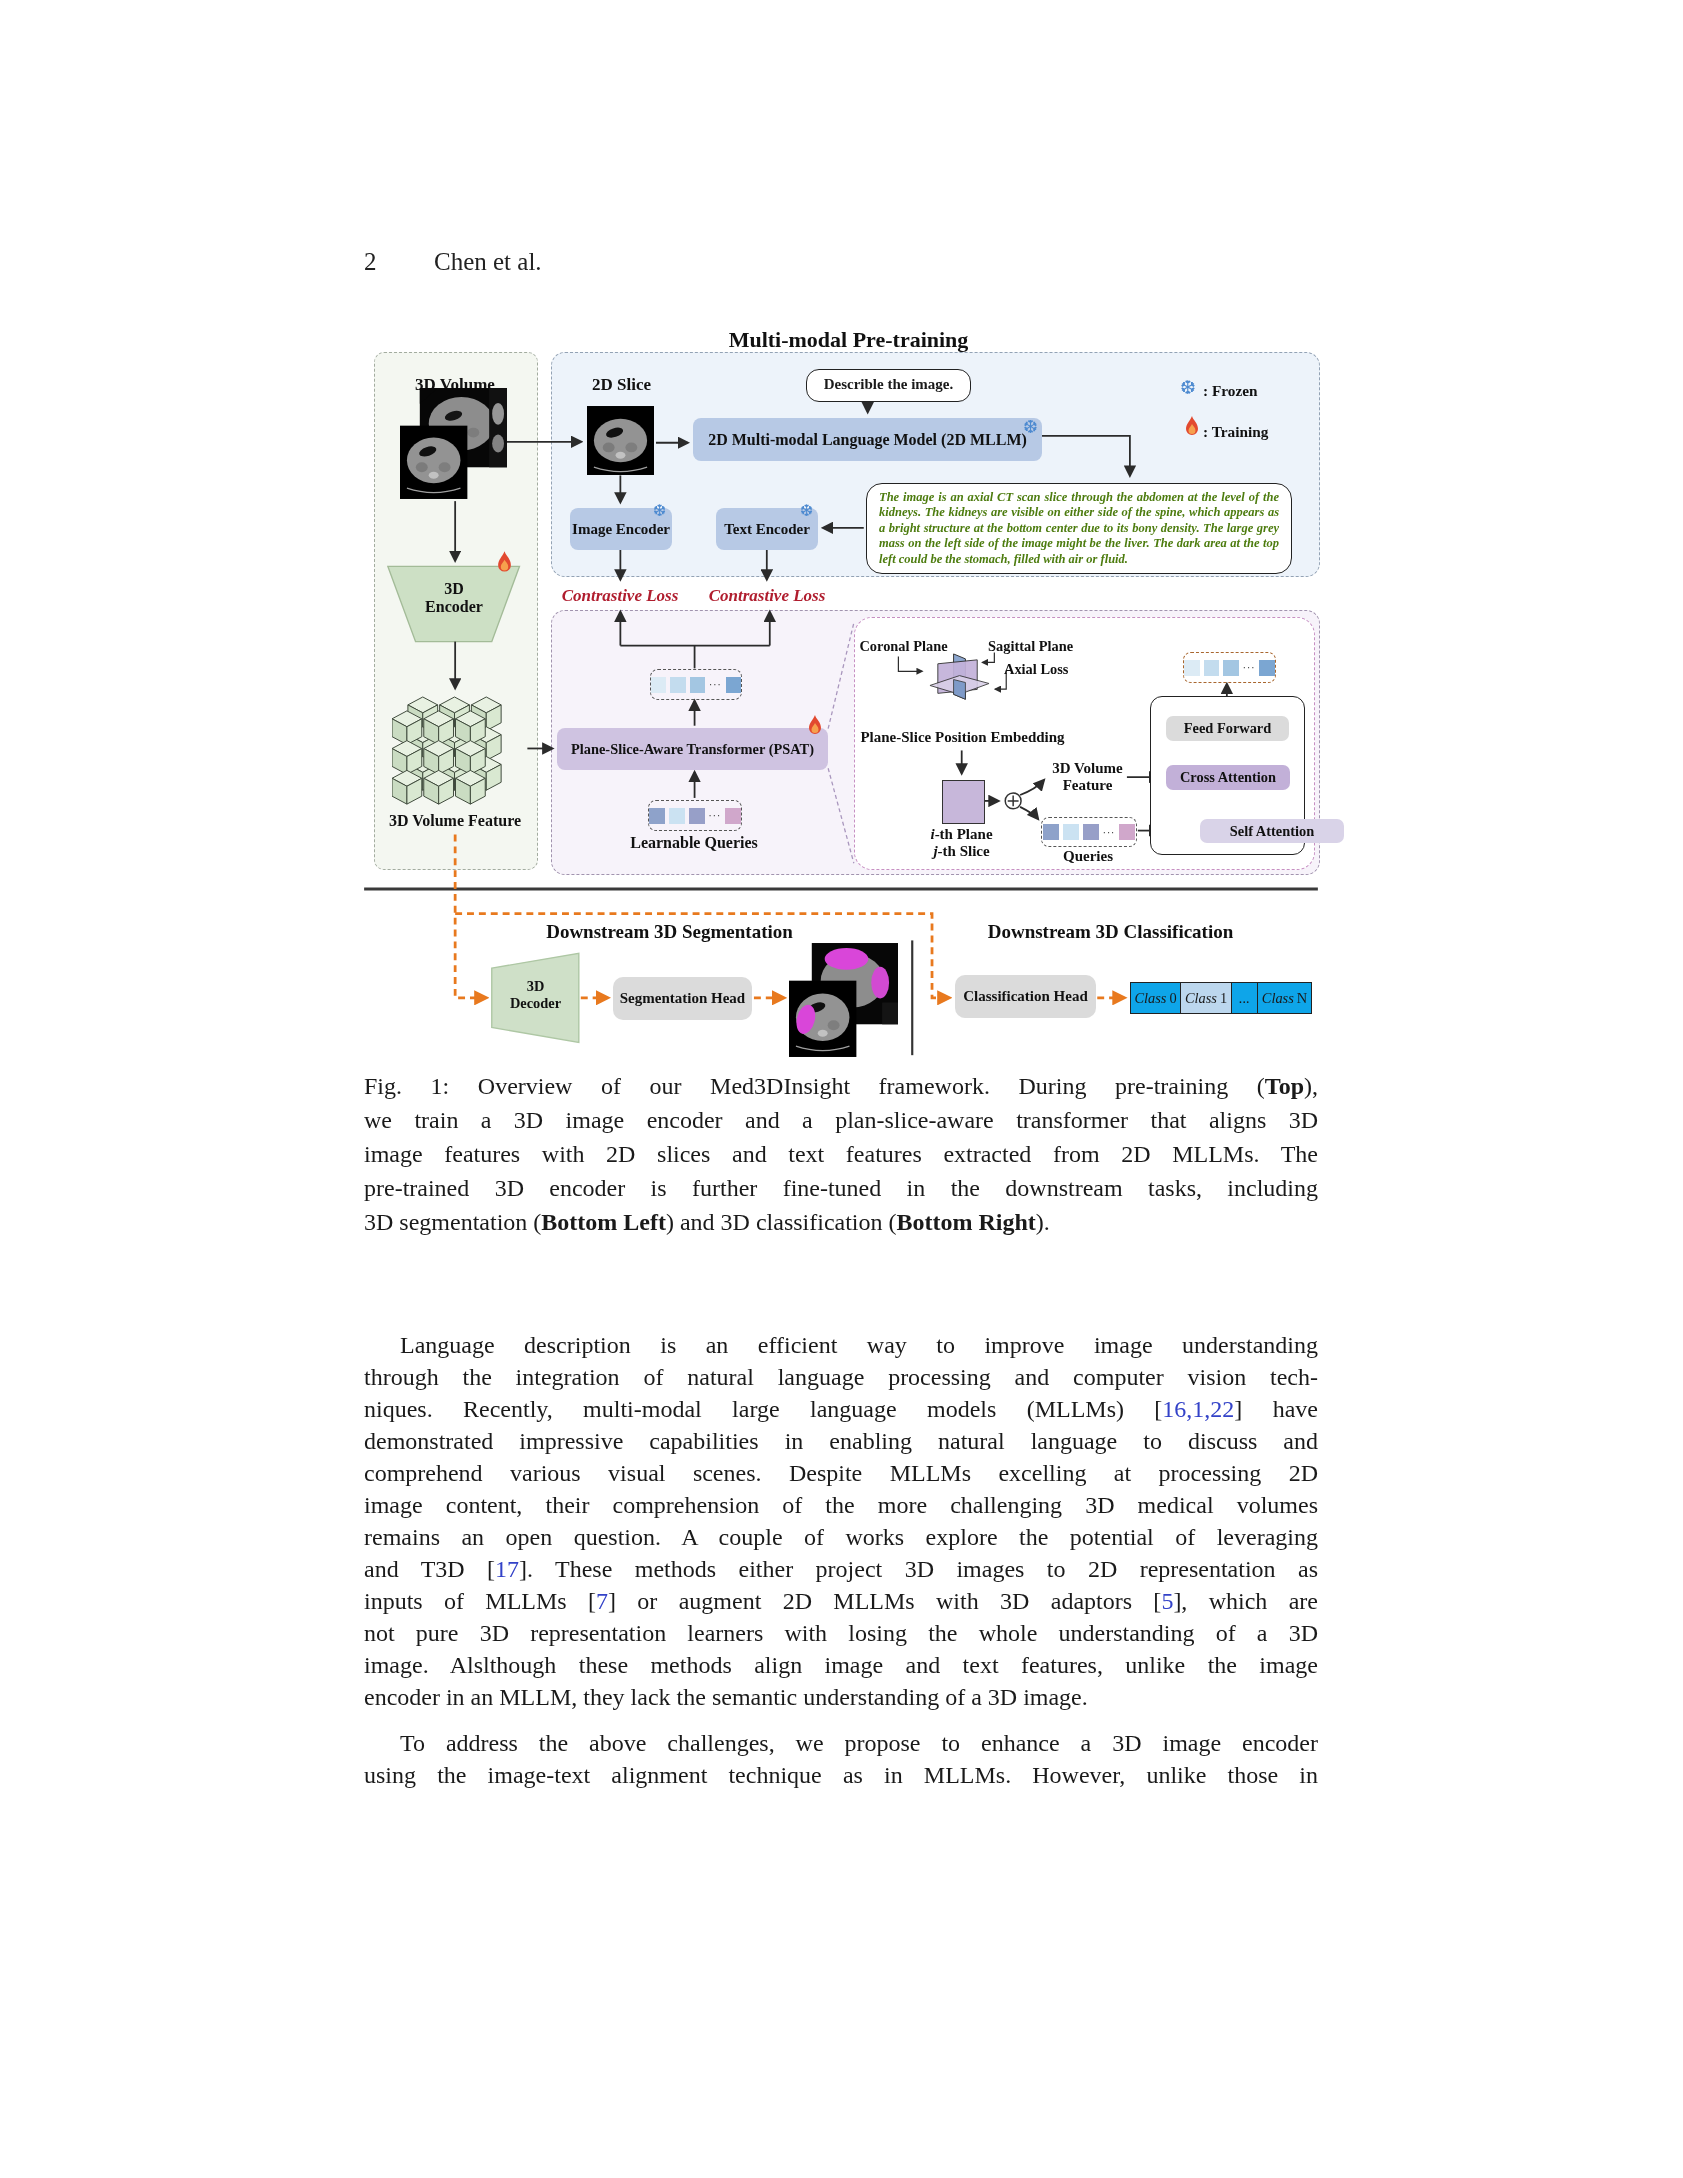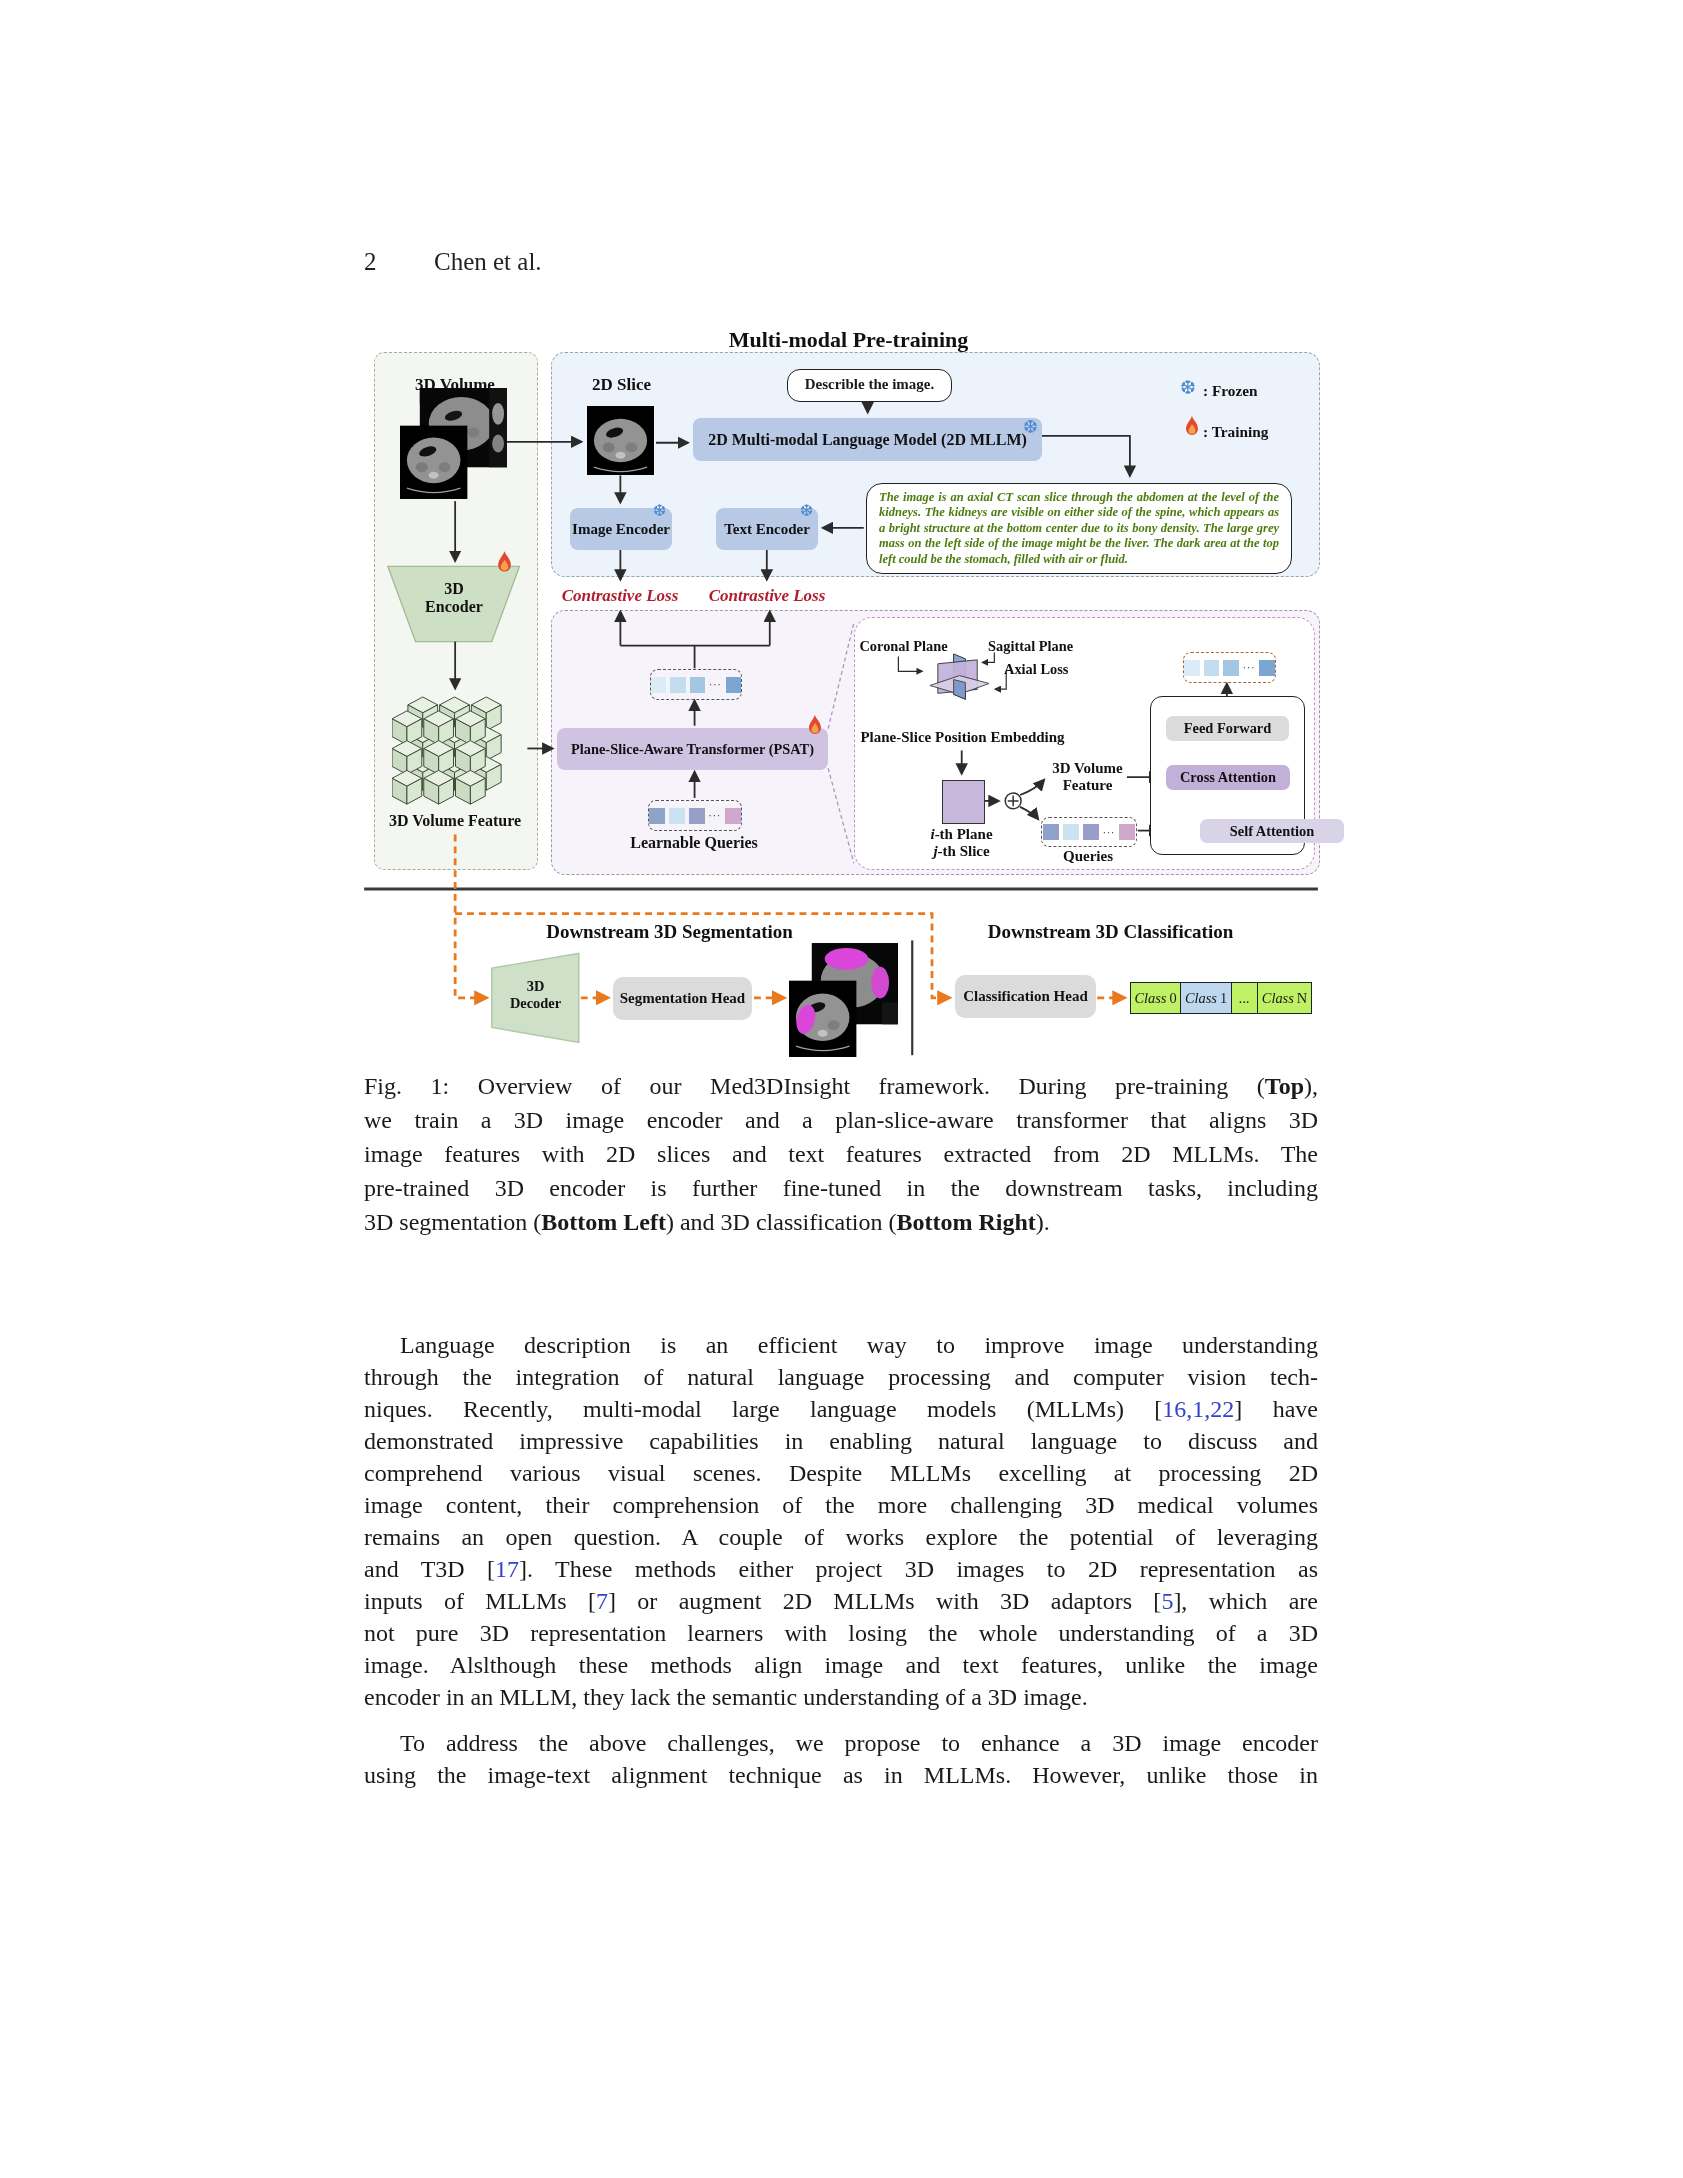--- a/index.html
+++ b/index.html
@@ -29,21 +29,21 @@
             font-style:italic;font-weight:bold;font-size:12.5px;line-height:15.4px;
             padding:6px 12px;color:#4d7c0f;}
   .loss{font-size:17px;font-weight:bold;font-style:italic;text-align:center;}
   .snow{font-family:"DejaVu Sans",sans-serif;font-weight:bold;line-height:1;}
   .tok-row{position:absolute;border:1.6px dashed #555;border-radius:8px;display:flex;
            align-items:center;justify-content:center;gap:4px;background:transparent;}
   .tok-row.warm{border-color:#a9672f;}
   .tok{width:16px;height:16px;display:inline-block;}
   .tok-dots{font-size:10px;color:#444;letter-spacing:1px;font-family:"DejaVu Sans",sans-serif;}
   .attn-wrap{position:absolute;background:#fff;border:1.6px solid #222;border-radius:12px;}
-  .class-row{position:absolute;display:flex;border:1.6px solid #222;background:#bef264;}
+  .class-row{position:absolute;display:flex;border:1.6px solid #222;background:#0ea5e9;}
   .class-cell{border-right:1.4px solid #222;display:flex;align-items:center;justify-content:center;
               font-size:14.4px;height:100%;box-sizing:border-box;gap:3px;}
   .class-cell:last-child{border-right:none;}
   .class-word{font-style:italic;}
   .cell-hl{background:#bcd7ee;}
   
   .caption{position:absolute;left:364px;top:1069px;width:954px;font-size:24px;line-height:34px;}
   .bodytext{position:absolute;left:364px;top:1329px;width:954px;font-size:24px;line-height:32px;}
   .jline{text-align:justify;text-align-last:justify;}
   .jline.jlast{text-align-last:left;}
@@ -215,21 +215,21 @@
     <svg class="abs" style="left:231px;top:79px;" width="67" height="69" viewBox="0 0 68 70">
       <rect width="68" height="70" fill="#000"></rect>
       <ellipse cx="34" cy="35" rx="27" ry="22" fill="#939393"></ellipse>
       <ellipse cx="28" cy="27" rx="9" ry="4.5" fill="#101010" transform="rotate(-18 28 27)"></ellipse>
       <ellipse cx="22" cy="42" rx="6" ry="5" fill="#7b7b7b"></ellipse>
       <ellipse cx="45" cy="42" rx="6" ry="5" fill="#7e7e7e"></ellipse>
       <ellipse cx="34" cy="50" rx="5" ry="3.5" fill="#c2c2c2"></ellipse>
       <path d="M7,62 Q34,71 61,62" stroke="#9f9f9f" stroke-width="1.2" fill="none"></path>
     </svg>
 
-    <div class="prompt-box" style="left:431px;top:42px;width:163px;height:31px;font-size:15px;line-height:29px;">Describle the image.</div>
+    <div class="prompt-box" style="left:450px;top:42px;width:163px;height:31px;font-size:15px;line-height:29px;">Describle the image.</div>
 
     <div class="box blue" style="left:337px;top:91px;width:349px;height:43px;font-size:16px;line-height:43px;">2D Multi-modal Language Model (2D MLLM)</div>
     <div class="abs snow" style="left:667px;top:91px;font-size:18px;color:#4d8ad0;">❆</div>
 
     <div class="abs snow" style="left:824px;top:51px;font-size:19px;color:#4d8ad0;">❆</div>
     <div class="abs lbl" style="left:847px;top:55px;font-size:15.3px;text-align:left;">: Frozen</div>
     <div class="abs" style="left:828px;top:89px;">
       <svg width="16" height="22" viewBox="0 0 16 22">
           <path d="M8 0 C9 4 14 7 14 13 A6 6 0 0 1 2 13 C2 8 6 5 8 0 Z" fill="#e2492f"></path>
           <path d="M8 8 C9 10 11.5 11.5 11.5 14.5 A3.5 3.5 0 0 1 4.5 14.5 C4.5 12 7 10.5 8 8 Z" fill="#f6a04d"></path>

